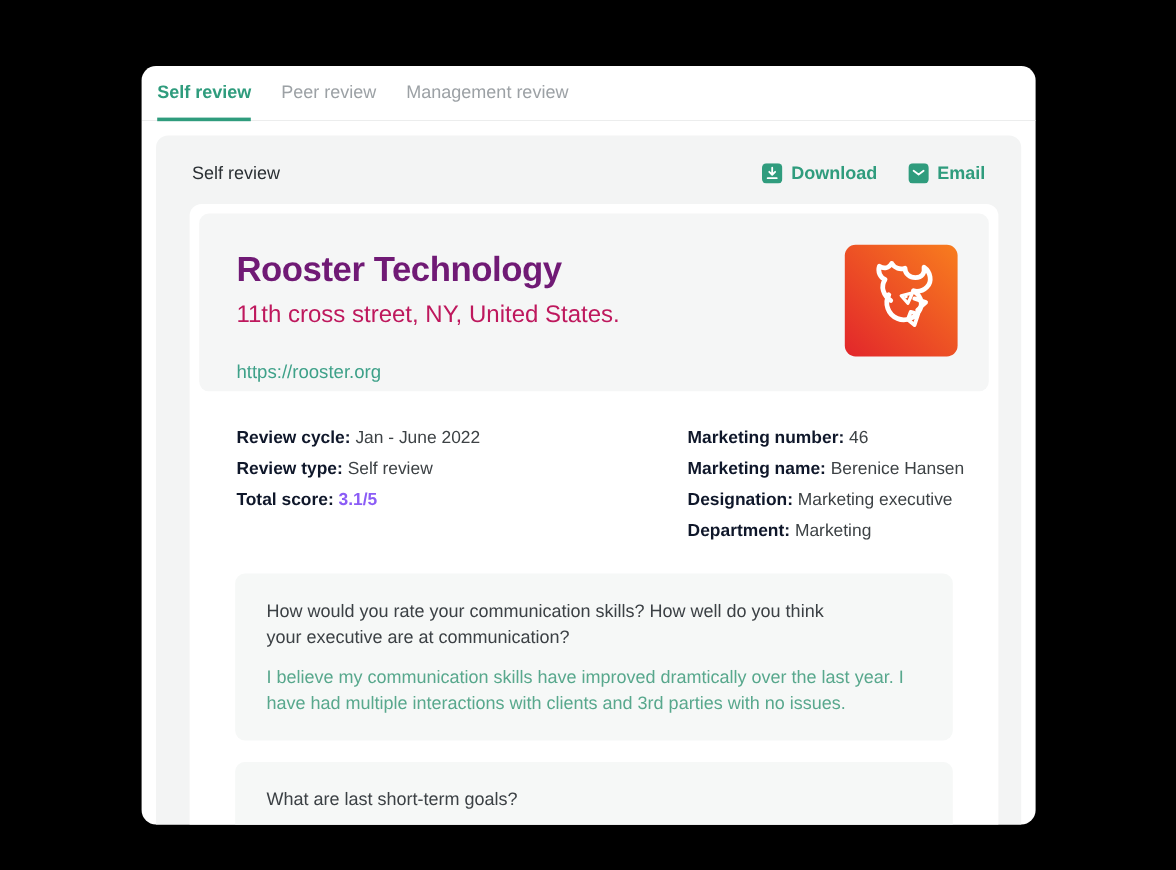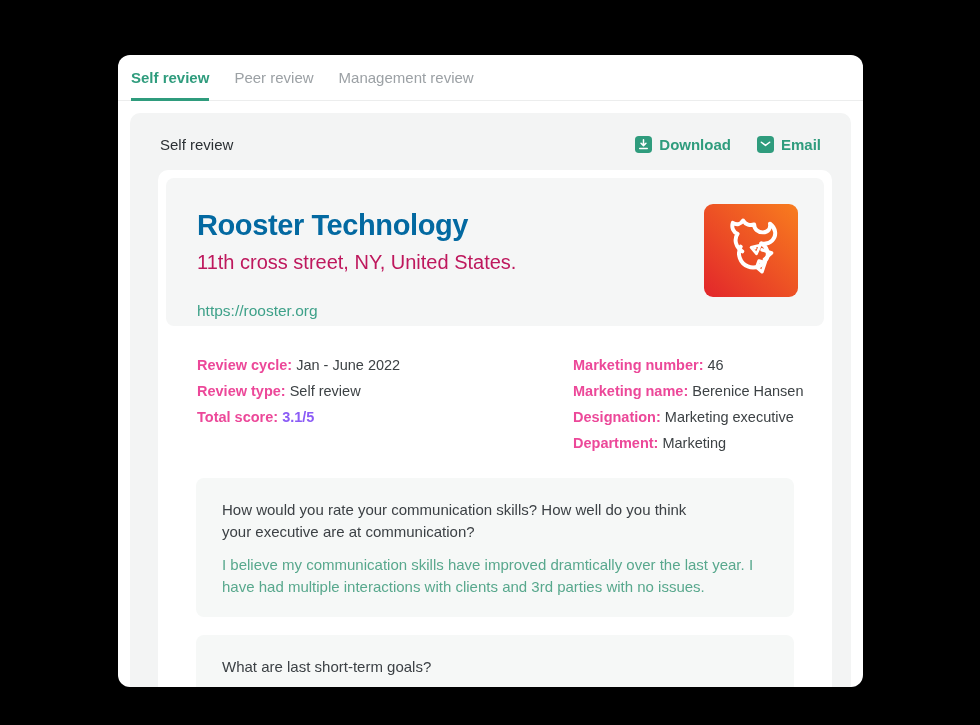--- a/index.html
+++ b/index.html
@@ -43,33 +43,33 @@
   .action-btn svg{display:block;}
   
   .card{
     margin:0 19px 0 28px;background:#fff;border-radius:10px 10px 0 0;
     height:540px;padding:8px 8px 0 8px;
   }
   .company{
     background:#F5F6F6;border-radius:8px;height:148px;
     padding:22px 26px 22px 31px;display:flex;justify-content:space-between;
   }
-  .company-name{font-size:29px;font-weight:700;color:#0369a1;letter-spacing:-0.4px;margin-top:9px;}
+  .company-name{font-size:29px;font-weight:700;color:#701a75;letter-spacing:-0.4px;margin-top:9px;}
   .company-address{font-size:20px;color:#be185d;margin-top:9px;}
   .company-link{font-size:15.5px;color:#3EA189;margin-top:28px;text-decoration:none;display:inline-block;cursor:pointer;}
   .logo{
     width:94px;height:93px;border-radius:9px;margin-top:4px;
     background:linear-gradient(to top right,#E2262B,#F87D1E);
     display:flex;align-items:center;justify-content:center;flex:0 0 auto;
   }
   
   .details{display:flex;padding:26px 0 22px 31px;}
   .dcol-left{width:376px;}
   .drow{font-size:14.5px;line-height:26px;white-space:nowrap;}
-  .dlbl{font-weight:700;color:#ec4899;}
+  .dlbl{font-weight:700;color:#0f172a;}
   .dval{color:#3D4245;}
   .dval.score{color:#8b5cf6;font-weight:700;}
   
   .qblock{
     margin:0 30px 18px 30px;background:#F6F8F7;border-radius:8px;
     padding:21px 26px 20px 26px;
   }
   .qblock.cut{height:140px;}
   .question{font-size:15px;color:#3C4145;line-height:21.5px;white-space:pre-line;}
   .answer{font-size:15px;color:#58A88D;line-height:21.5px;margin-top:12px;}

